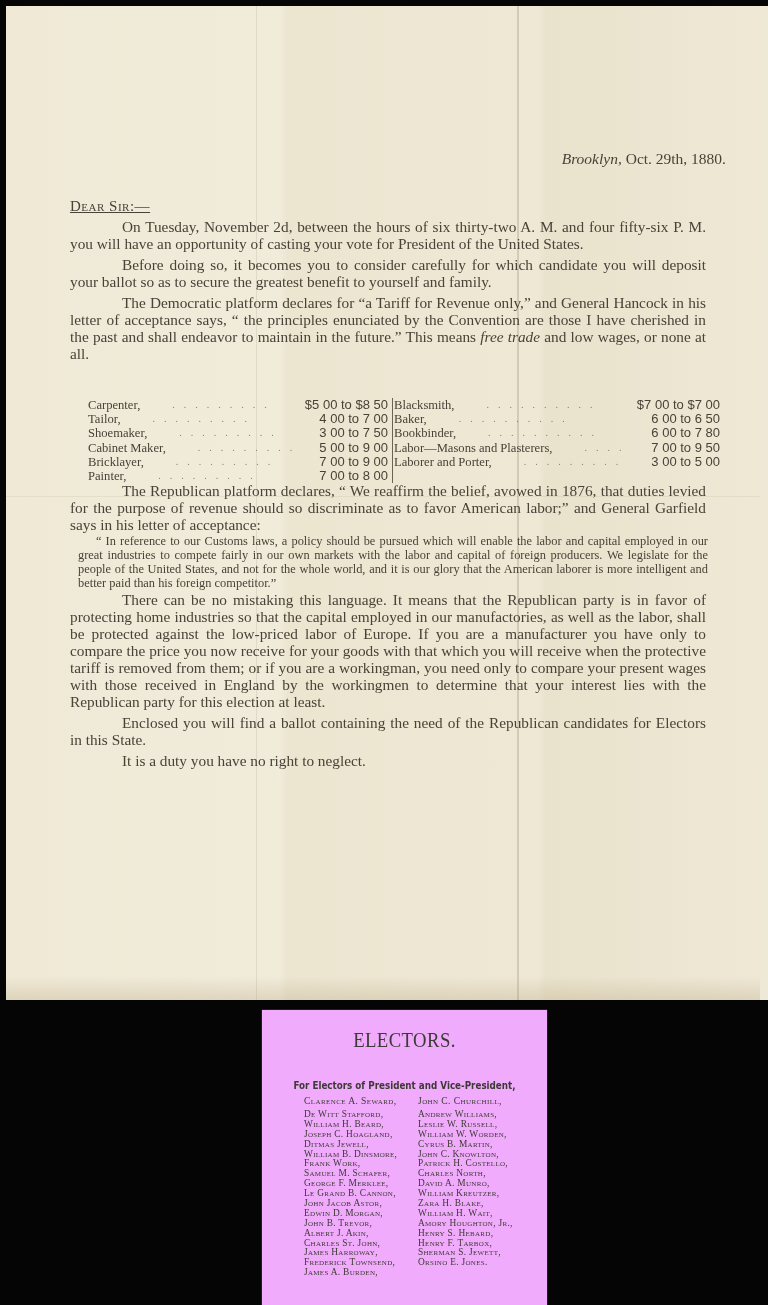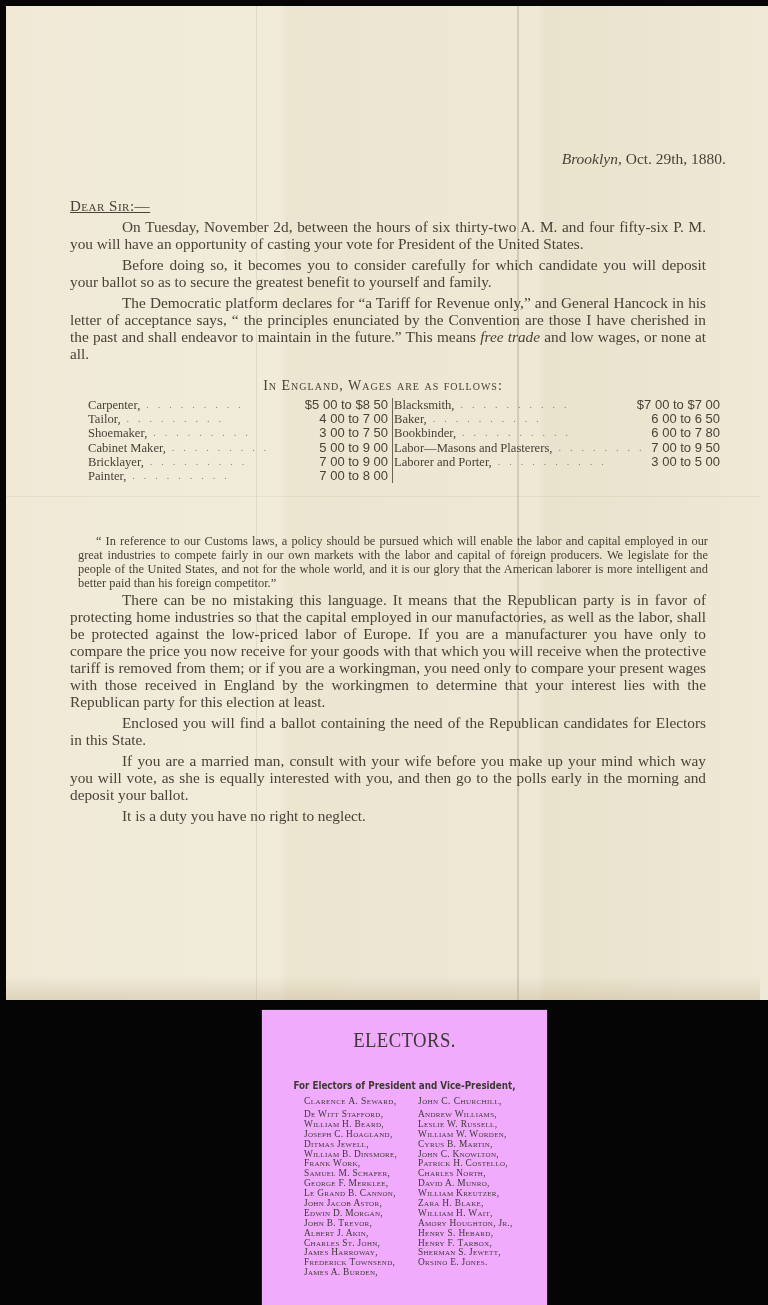--- a/index.html
+++ b/index.html
@@ -20,21 +20,21 @@
   .dateline i { font-style:italic; }
   .salutation { position:absolute; left:64px; top:192px; font-size:15px; font-variant:small-caps; letter-spacing:0.5px;text-decoration:underline; }
   .body-text { position:absolute; left:64px; width:636px; font-size:15.3px; line-height:17px; text-align:justify; }
   .body-text p { margin:0 0 4px 0; text-indent:52px; }
   .p1 { top:212px; }
   .wages-title { position:absolute; left:0; width:754px; top:372px; text-align:center; font-size:14px; font-variant:small-caps; letter-spacing:1px; }
   .wages { position:absolute; left:82px; top:392px; width:632px; font-size:12.6px; line-height:14.2px; }
   .wages .col { position:absolute; top:0; }
   .wages .col.left { left:0; width:300px; border-right:1px solid #6b6254; padding-right:4px; }
   .wages .col.right { left:306px; width:326px; }
-  .wrow { display:flex; justify-content:flex-end; white-space:nowrap; }
+  .wrow { display:flex; justify-content:flex-end; white-space:nowrap;gap:26px; }
   .wrow .occ { flex:0 0 auto; }
   .wrow .dots { flex:1 1 auto; color:#8a8170; letter-spacing:9px; overflow:hidden; padding-left:6px; font-size:10px; }
   .wrow .rate { flex:0 0 auto; font-family:Liberation Sans, sans-serif; font-size:13px; }
   .p2 { top:476px; }
   .quote { position:absolute; left:72px; top:528px; width:630px; font-size:12.4px; line-height:14px; text-align:justify; }
   .quote p { margin:0; text-indent:18px; }
   .p3 { top:585px; }
   .ballot {
     position:absolute; left:262px; top:1010px; width:285px; height:356px;
     background:#f0abfc; box-shadow:0 0 1px #999;
@@ -59,21 +59,20 @@
   <div class="dateline"><i>Brooklyn,</i><span> Oct. 29th, 1880.</span></div>
 
   <div class="salutation">Dear Sir:—</div>
 
   <div class="body-text p1">
     <p>On Tuesday, November 2d, between the hours of six thirty-two A. M. and four fifty-six P. M. you will have an opportunity of casting your vote for President of the United States.</p>
     <p>Before doing so, it becomes you to consider carefully for which candidate you will deposit your ballot so as to secure the greatest benefit to yourself and family.</p>
     <p><span>The Democratic platform declares for “a Tariff for Revenue only,” and General Hancock in his letter of acceptance says, “ the principles enunciated by the Convention are those I have cherished in the past and shall endeavor to maintain in the future.” This means </span><i>free trade</i><span> and low wages, or none at all.</span></p>
   </div>
 
-  <div class="wages-title">In England, Wages are as follows:</div>
 
   <div class="wages">
     <div class="col left">
       <div class="wrow">
           <span class="occ">Carpenter,</span>
           <span class="dots">.........</span>
           <span class="rate">$5 00 to $8 50</span>
         </div>
       <div class="wrow">
           <span class="occ">Tailor,</span>
@@ -123,29 +122,31 @@
           <span class="rate">7 00 to 9 50</span>
         </div>
       <div class="wrow">
           <span class="occ">Laborer and Porter,</span>
           <span class="dots">..........</span>
           <span class="rate">3 00 to 5 00</span>
         </div>
     </div>
   </div>
 
+  <div class="body-text p2">
+    <p>The Republican platform declares, “ We reaffirm the belief, avowed in 1876, that duties levied for the purpose of revenue should so discriminate as to favor American labor;” and General Garfield says in his letter of acceptance:</p>
+  </div>
 
   <div class="quote">
     <p>“ In reference to our Customs laws, a policy should be pursued which will enable the labor and capital employed in our great industries to compete fairly in our own markets with the labor and capital of foreign producers. We legislate for the people of the United States, and not for the whole world, and it is our glory that the American laborer is more intelligent and better paid than his foreign competitor.”</p>
   </div>
 
   <div class="body-text p3">
     <p>There can be no mistaking this language. It means that the Republican party is in favor of protecting home industries so that the capital employed in our manufactories, as well as the labor, shall be protected against the low-priced labor of Europe. If you are a manufacturer you have only to compare the price you now receive for your goods with that which you will receive when the protective tariff is removed from them; or if you are a workingman, you need only to compare your present wages with those received in England by the workingmen to determine that your interest lies with the Republican party for this election at least.</p>
     <p>Enclosed you will find a ballot containing the need of the Republican candidates for Electors in this State.</p>
-    <p>If you are a married man, consult with your wife before you make up your mind which way you will vote, as she is equally interested with you, and then go to the polls early in the morning and deposit your ballot.</p>
     <p>It is a duty you have no right to neglect.</p>
   </div>
 </div>
 
 <div class="ballot">
   <div class="ballot-title">ELECTORS.</div>
   <div class="ballot-sub">For Electors of President and Vice-President,</div>
   <div class="ballot-head a">Clarence A. Seward,</div>
   <div class="ballot-head b">John C. Churchill,</div>
 

